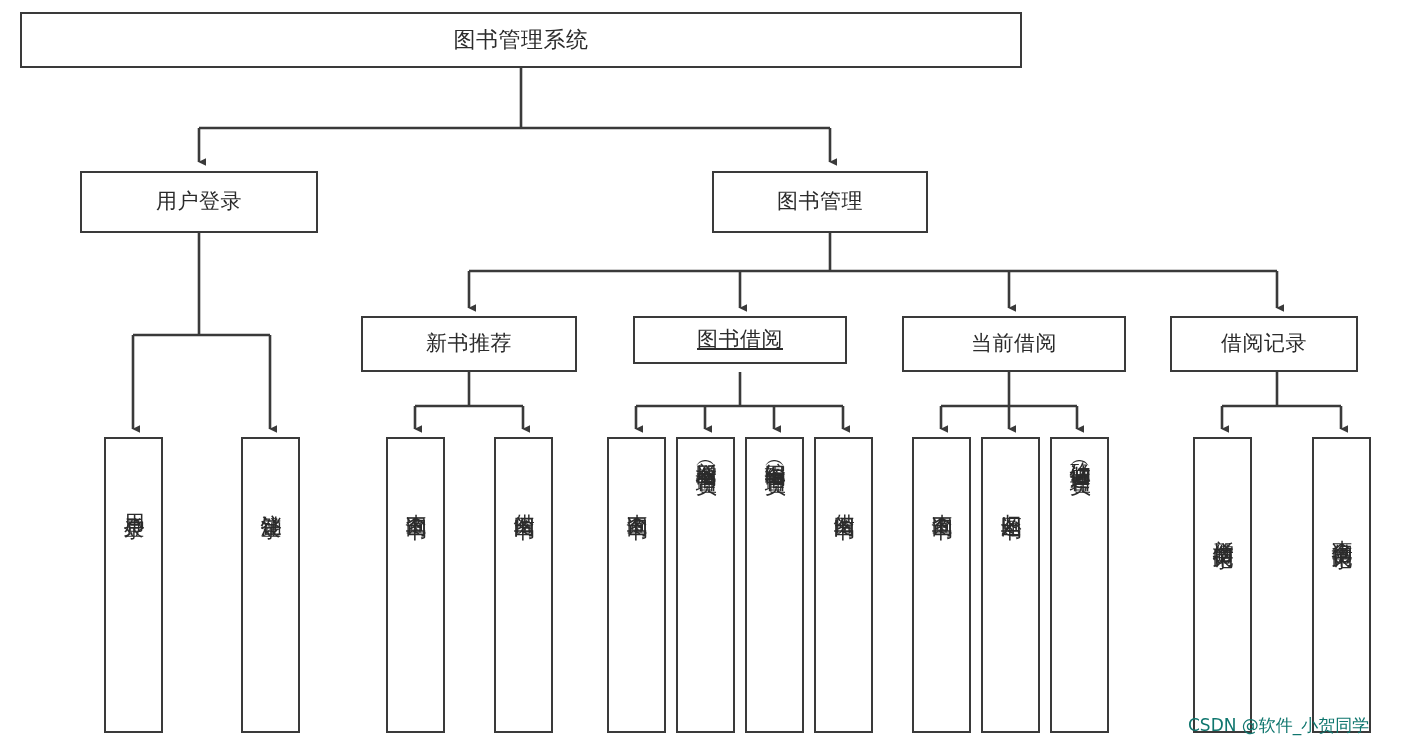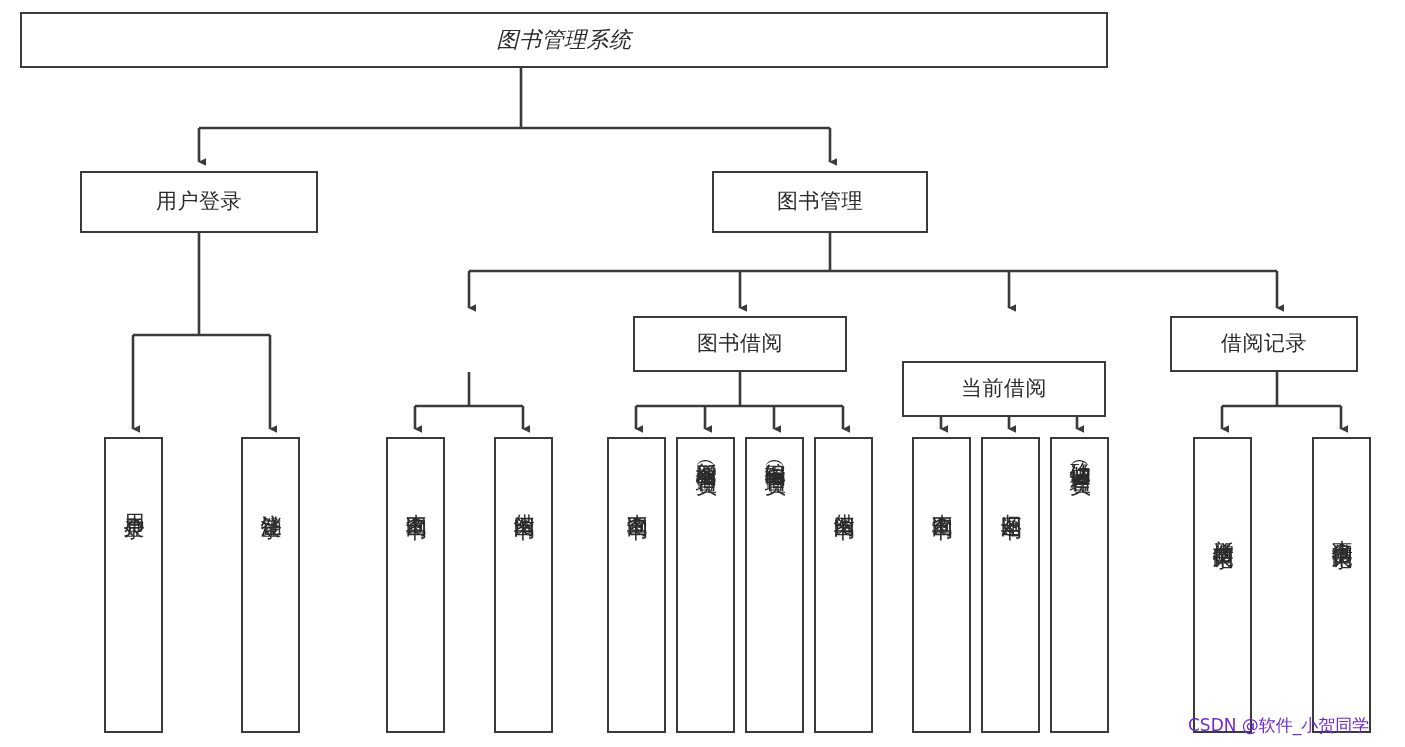--- a/index.html
+++ b/index.html
@@ -64,21 +64,21 @@
     margin-top: 52px;
   }
   .node.vertical.midshort .node-label {
     margin-top: 78px;
   }
   .watermark {
     position: absolute;
     left: 1188px;
     top: 714px;
     font-size: 17px;
-    color: #6d28d9;
+    color: #0f766e;
     white-space: nowrap;
     z-index: 3;
   }
 </style>
 </head>
 <body>
 
 <div id="canvas">
 
   <svg id="edges" viewBox="0 0 1405 747" xmlns="http://www.w3.org/2000/svg">
@@ -127,38 +127,41 @@
       <path d="M1009,406 L1009,429" marker-end="url(#arrow)"></path>
       <path d="M1077,406 L1077,429" marker-end="url(#arrow)"></path>
 
       <path d="M1277,372 L1277,406"></path>
       <path d="M1222,406 L1341,406"></path>
       <path d="M1222,406 L1222,429" marker-end="url(#arrow)"></path>
       <path d="M1341,406 L1341,429" marker-end="url(#arrow)"></path>
     </g>
   </svg>
 
-  <div class="node root horizontal" style="left:20px; top:12px; width:1088px; height:56px;font-style:italic;">
+  <div class="node root horizontal" style="left:20px; top:12px; width:1002px; height:56px;">
     <span class="node-label">图书管理系统</span>
   </div>
 
   <div class="node horizontal" style="left:80px; top:171px; width:238px; height:62px;">
     <span class="node-label">用户登录</span>
   </div>
 
   <div class="node horizontal" style="left:712px; top:171px; width:216px; height:62px;">
     <span class="node-label">图书管理</span>
   </div>
 
-
-  <div class="node horizontal" style="left:633px; top:316px; width:214px; height:56px;">
+  <div class="node horizontal" style="left:361px; top:316px; width:216px; height:56px;">
+    <span class="node-label">新书推荐</span>
+  </div>
+
+  <div class="node horizontal" style="left:633px; top:316px; width:214px; height:48px;text-decoration:underline;">
     <span class="node-label">图书借阅</span>
   </div>
 
-  <div class="node horizontal" style="left:902px; top:316px; width:204px; height:56px;margin-top:45px;">
+  <div class="node horizontal" style="left:902px; top:316px; width:224px; height:56px;">
     <span class="node-label">当前借阅</span>
   </div>
 
   <div class="node horizontal" style="left:1170px; top:316px; width:188px; height:56px;">
     <span class="node-label">借阅记录</span>
   </div>
 
   <div class="node vertical mid" style="left:104px; top:437px; width:59px; height:296px;">
     <span class="node-label">用户登录</span>
   </div>

